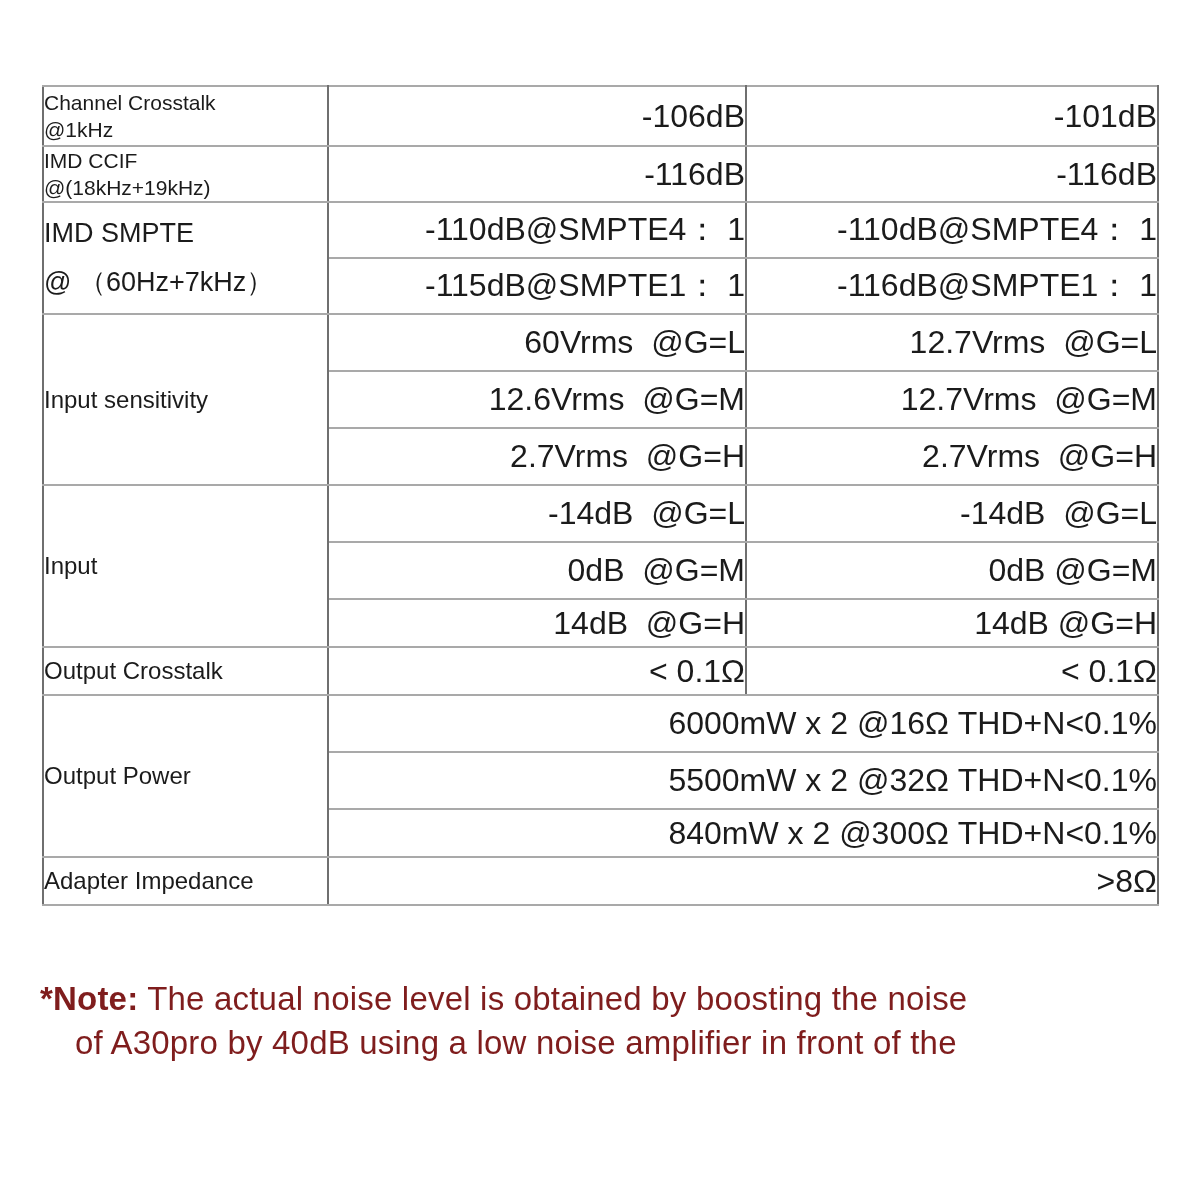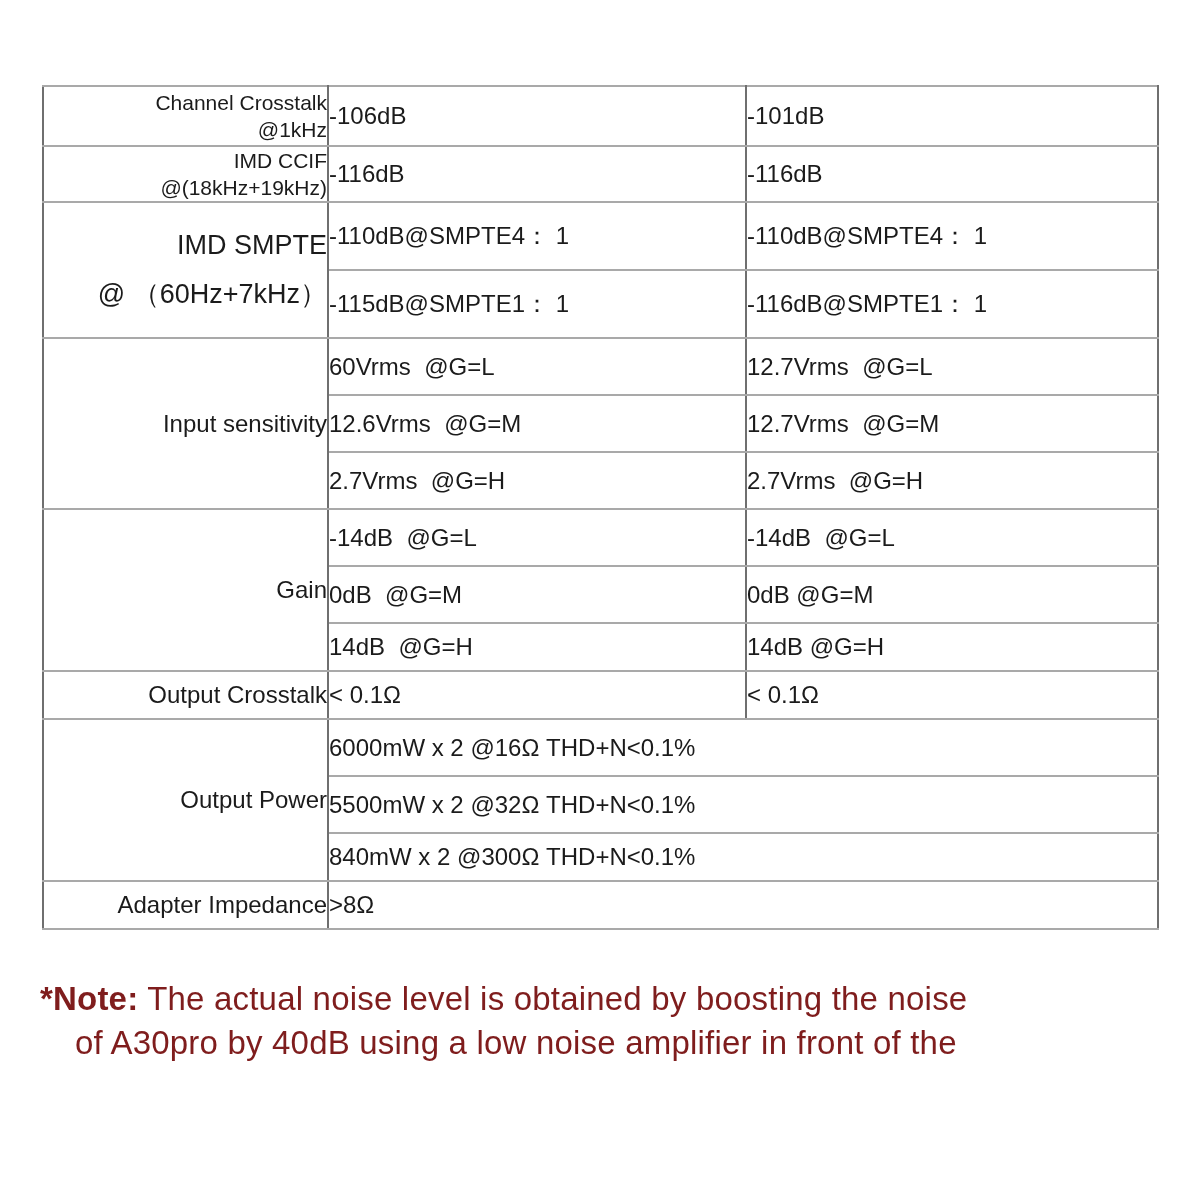--- a/index.html
+++ b/index.html
@@ -32,43 +32,43 @@
   table.spec-table td {
     border-left: 2px solid #6f6f6f;
     border-right: 2px solid #6f6f6f;
     border-top: 2px solid #a9a9a9;
     border-bottom: 2px solid #a9a9a9;
     padding: 0;
     white-space: pre-wrap;
     overflow: hidden;
   }
   td.label {
-    text-align: right;
+    text-align: left;
     vertical-align: middle;
     padding-left: 14px;
     font-size: 24px;
     line-height: 30px;
   }
   td.label.small {
     font-size: 21px;
     line-height: 27px;
     vertical-align: middle;
   }
   td.label.big {
     font-size: 27px;
     line-height: 49px;
   }
   td.value {
-    text-align: left;
+    text-align: right;
     vertical-align: middle;
-    font-size: 24px;
+    font-size: 32px;
   }
   tr.h60  { height: 60px; }
   tr.h58  { height: 48px; }
-  tr.h56  { height: 68px; }
+  tr.h56  { height: 56px; }
   tr.h57  { height: 57px; }
 
   
   .note {
     position: absolute;
     left: 40px;
     top: 977px;
     width: 1130px;
     font-size: 33px;
     line-height: 44px;
@@ -124,21 +124,21 @@
     <tr class="h57">
       <td class="value">12.6Vrms  @G=M</td>
       <td class="value">12.7Vrms  @G=M</td>
     </tr>
     <tr class="h57">
       <td class="value">2.7Vrms  @G=H</td>
       <td class="value">2.7Vrms  @G=H</td>
     </tr>
 
     <tr class="h57">
-      <td class="label" rowspan="3">Gain</td>
+      <td class="label" rowspan="3">Input</td>
       <td class="value">-14dB  @G=L</td>
       <td class="value">-14dB  @G=L</td>
     </tr>
     <tr class="h57">
       <td class="value">0dB  @G=M</td>
       <td class="value">0dB @G=M</td>
     </tr>
     <tr class="h58">
       <td class="value">14dB  @G=H</td>
       <td class="value">14dB @G=H</td>

